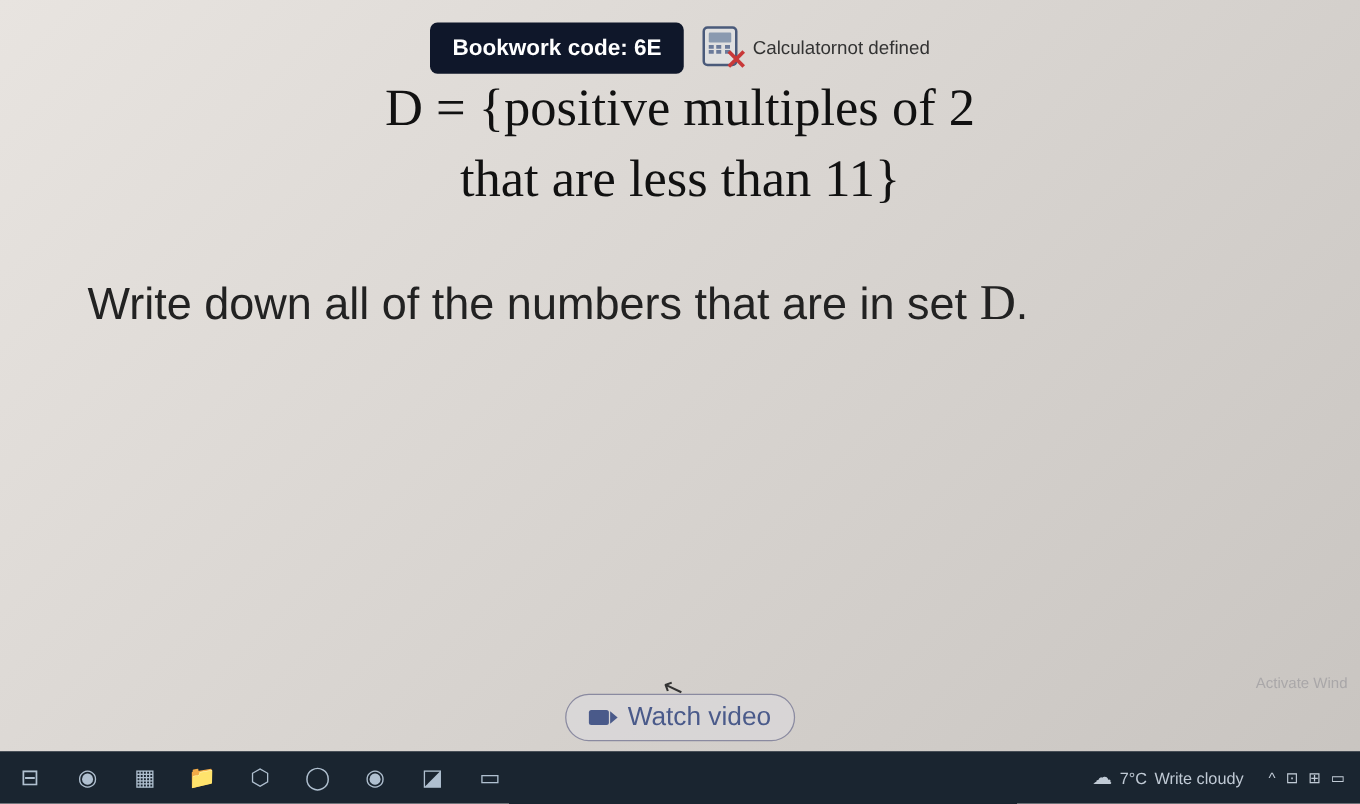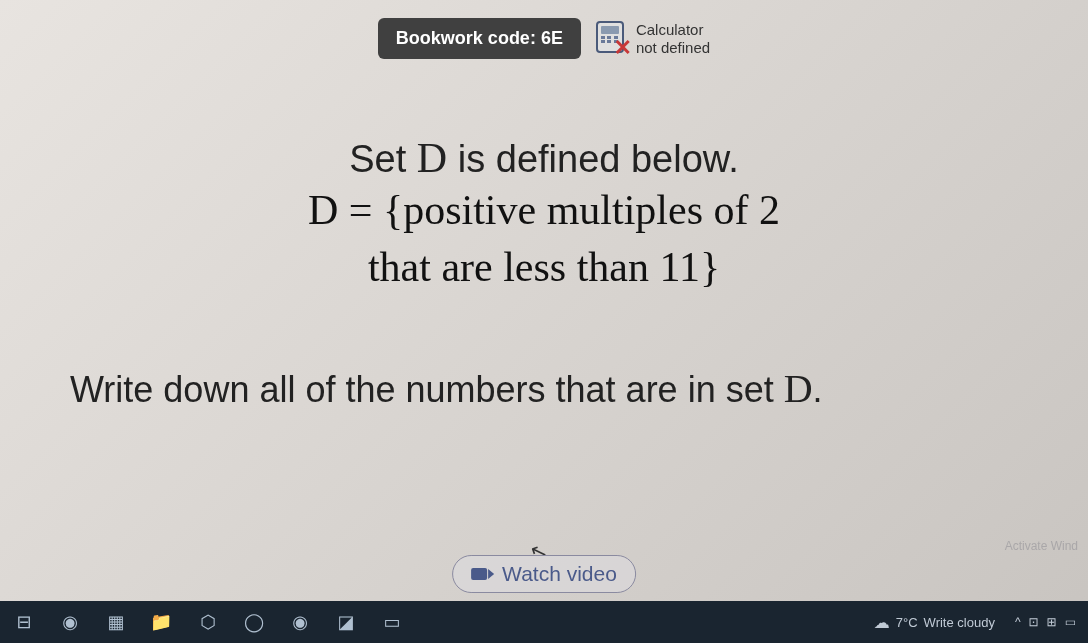--- a/index.html
+++ b/index.html
@@ -16,21 +16,21 @@
       overflow: hidden;
     }
     .header-row {
       display: flex;
       align-items: center;
       justify-content: center;
       gap: 15px;
       padding-top: 18px;
     }
     .bookwork-badge {
-      background: #404040;
+      background: #0f172a;
       color: white;
       padding: 10px 18px;
       border-radius: 6px;
       font-size: 18px;
       font-weight: bold;
     }
     .calculator-section {
       display: flex;
       align-items: center;
       gap: 8px;
@@ -69,21 +69,21 @@
     .calc-x {
       position: absolute;
       bottom: -4px;
       right: -4px;
       color: #c83838;
       font-size: 22px;
       font-weight: bold;
     }
     .calc-text {
       display: flex;
-      flex-direction: column;
+      flex-direction: row;
       font-size: 15px;
       color: #333;
       line-height: 1.2;
     }
     .content {
       text-align: center;
       padding: 0 40px;
     }
     .line1 {
       font-size: 38px;
@@ -97,21 +97,21 @@
     }
     .math-def {
       font-family: 'Times New Roman', serif;
       font-size: 42px;
       color: #111;
       line-height: 1.35;
     }
     .question {
       font-size: 36px;
       color: #222;
-      margin-top: 70px;
+      margin-top: 46px;
       text-align: left;
       padding-left: 30px;
     }
     .question .math-d {
       font-family: 'Times New Roman', serif;
       font-size: 40px;
     }
     .watermark {
       position: absolute;
       right: 10px;
@@ -230,23 +230,20 @@
       <div class="calc-x">✕</div>
     </div>
     <div class="calc-text">
       <span>Calculator</span>
       <span>not defined</span>
     </div>
   </div>
 </div>
 
 <div class="content">
-  <div class="line1">
-    <span>Set </span><span class="math-d">D</span><span> is defined below.</span>
-  </div>
   <div class="math-def">
     <div>D = {positive multiples of 2</div>
     <div>that are less than 11}</div>
   </div>
   <div class="question">
     <span>Write down all of the numbers that are in set </span><span class="math-d">D</span><span>.</span>
   </div>
 </div>
 
 <div class="cursor-arrow">↖</div>

